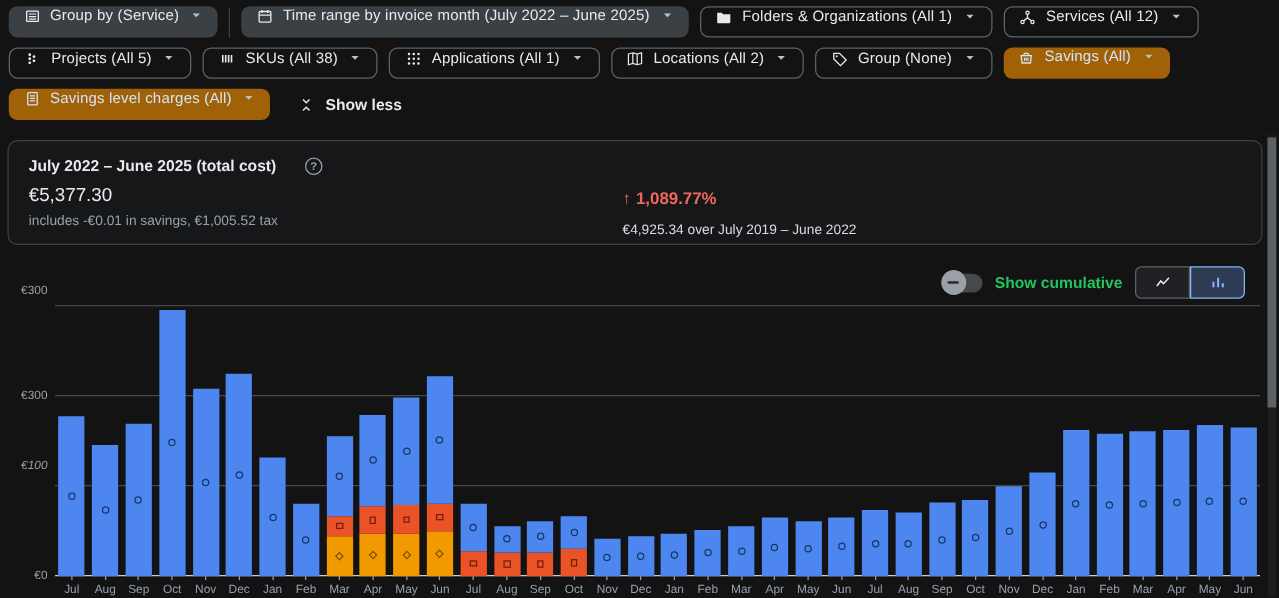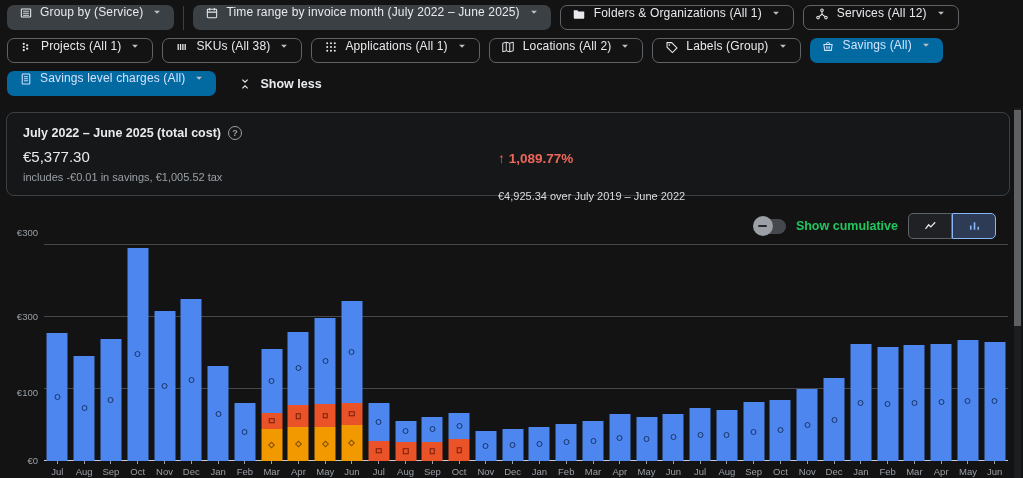--- a/index.html
+++ b/index.html
@@ -14,47 +14,47 @@
   
   .filters { padding:5px 0 0 7px; }
   .filter-row { display:flex; align-items:center; gap:9px; margin-bottom:8px; }
   .chip {
     display:inline-flex; align-items:flex-start; gap:7px; height:25px;
     padding:0 8px 0 11px; border-radius:7px; font-size:12px; font-weight:400;
     letter-spacing:.15px; cursor:pointer; white-space:nowrap; flex:0 0 auto;
   }
   .chip.outlined { border:1px solid #5f6368; background:transparent; color:#e8eaed; }
   .chip.filled   { background:#3b4045; color:#e8eaed; }
-  .chip.filled-blue { background:#0369a1; color:#d3e3fd; }
+  .chip.filled-blue { background:#a16207; color:#d3e3fd; }
   .cicon { width:15px; height:15px; display:inline-flex; align-items:center; justify-content:center; }
   .caret { width:16px; height:16px; color:#bdc1c6; display:inline-flex; }
   .vdivider { width:1px; height:24px; background:#3c4043; flex:0 0 auto; }
   .show-less {
     display:inline-flex; align-items:flex-end; gap:8px; margin-left:12px;
     font-size:12.5px; font-weight:700; color:#e8eaed; cursor:pointer;
   }
   .show-less .cicon { color:#e8eaed; }
 
   
   .summary-card {
     position:absolute; left:6px; top:112px; width:1004px; height:84px;
     border:1px solid #3c4043; border-radius:8px; background:#161718; padding:13px 16px;
   }
-  .card-title-row { display:flex; align-items:center; gap:7px; }
+  .card-title-row { display:flex; align-items:center; gap:23px; }
   .card-title { font-size:12.5px; font-weight:700; color:#e8eaed; }
   .help-icon {
     width:14px; height:14px; border:1.4px solid #9aa0a6; border-radius:50%;
     color:#9aa0a6; font-size:9px; font-weight:700; display:inline-flex;
     align-items:center; justify-content:center; cursor:pointer;
   }
   .card-amount { font-size:15px; font-weight:400; color:#e8eaed; margin-top:8px; }
   .card-sub { font-size:11px; color:#9aa0a6; margin-top:6px; }
   .card-right { position:absolute; left:491px; top:38px; }
   .pct-row { display:flex; align-items:center; gap:4px; font-size:13.5px; font-weight:700; }
-  .cmp-row { font-size:11px; color:#dadce0; margin-top:24px; }
+  .cmp-row { font-size:11px; color:#dadce0; margin-top:12px; }
 
   
   .chart-controls {
     position:absolute; top:212px; right:27px; height:28px;
     display:flex; align-items:center;
   }
   .toggle { position:relative; width:30px; height:15px; border-radius:8px;
     background:#45484d; margin-right:10px; cursor:pointer; flex:0 0 auto; }
   .toggle-knob {
     position:absolute; left:-3px; top:-2.5px; width:20px; height:20px; border-radius:50%;
@@ -166,21 +166,21 @@
       <div class="chip outlined">
         <span class="cicon">
           <svg width="14" height="14" viewBox="0 0 24 24" fill="currentColor">
             <circle cx="6.5" cy="6.5" r="1.9"></circle>
             <circle cx="6.5" cy="12" r="1.9"></circle>
             <circle cx="6.5" cy="17.5" r="1.9"></circle>
             <circle cx="12.3" cy="9.2" r="1.9"></circle>
             <circle cx="12.3" cy="14.8" r="1.9"></circle>
           </svg>
         </span>
-        <span>Projects (All 1)</span>
+        <span>Projects (All 5)</span>
         <span class="caret">
           <svg width="14" height="14" viewBox="0 0 24 24" fill="currentColor">
             <path d="M7 10l5 5 5-5z"></path>
           </svg>
         </span>
       </div>
       <div class="chip outlined">
         <span class="cicon">
           <svg width="14" height="14" viewBox="0 0 24 24" fill="none" stroke="currentColor" stroke-width="1.8">
             <path d="M5.5 7v10M9.5 7v10M13.5 7v10M17.5 7v10" stroke-width="2.2"></path>
@@ -227,21 +227,21 @@
           </svg>
         </span>
       </div>
       <div class="chip outlined">
         <span class="cicon">
           <svg width="14" height="14" viewBox="0 0 24 24" fill="none" stroke="currentColor" stroke-width="1.8">
             <path d="M3.5 4.5h7.8l9.2 9.2-7.8 7.8-9.2-9.2z"></path>
             <circle cx="7.5" cy="8.5" r="1.4" fill="currentColor" stroke="none"></circle>
           </svg>
         </span>
-        <span>Labels (Group)</span>
+        <span>Group (None)</span>
         <span class="caret">
           <svg width="14" height="14" viewBox="0 0 24 24" fill="currentColor">
             <path d="M7 10l5 5 5-5z"></path>
           </svg>
         </span>
       </div>
       <div class="chip filled-blue">
         <span class="cicon">
           <svg width="14" height="14" viewBox="0 0 24 24" fill="none" stroke="currentColor" stroke-width="1.8">
             <path d="M5 9.5h14l-1.3 10H6.3z"></path>
@@ -324,21 +324,21 @@
 
 <div class="chart">
   <div id="grid-layer">
       <div class="gridline" style="bottom: 89px;"></div>
       <div class="gridline" style="bottom: 161px;"></div>
       <div class="gridline" style="bottom: 233px;"></div>
       <div class="gridline zero" style="bottom: 17px;"></div>
     </div>
   <div id="ylabels">
       <div class="ylabel" style="position: absolute; bottom: 12px;">€0</div>
-      <div class="ylabel" style="position: absolute; bottom: 80px;">€100</div>
+      <div class="ylabel" style="position: absolute; bottom: 100px; font-style: italic;">€100</div>
       <div class="ylabel" style="position: absolute; bottom: 156px;">€300</div>
       <div class="ylabel" style="position: absolute; bottom: 240px;">€300</div>
     </div>
   <div class="bars" id="bars">
       <div class="bar-slot">
         <div class="bar">
           <div class="seg-block" style="height: 128.2px; background: rgb(76, 134, 238);">
             <div class="mk mk-circle"></div>
           </div>
         </div>

